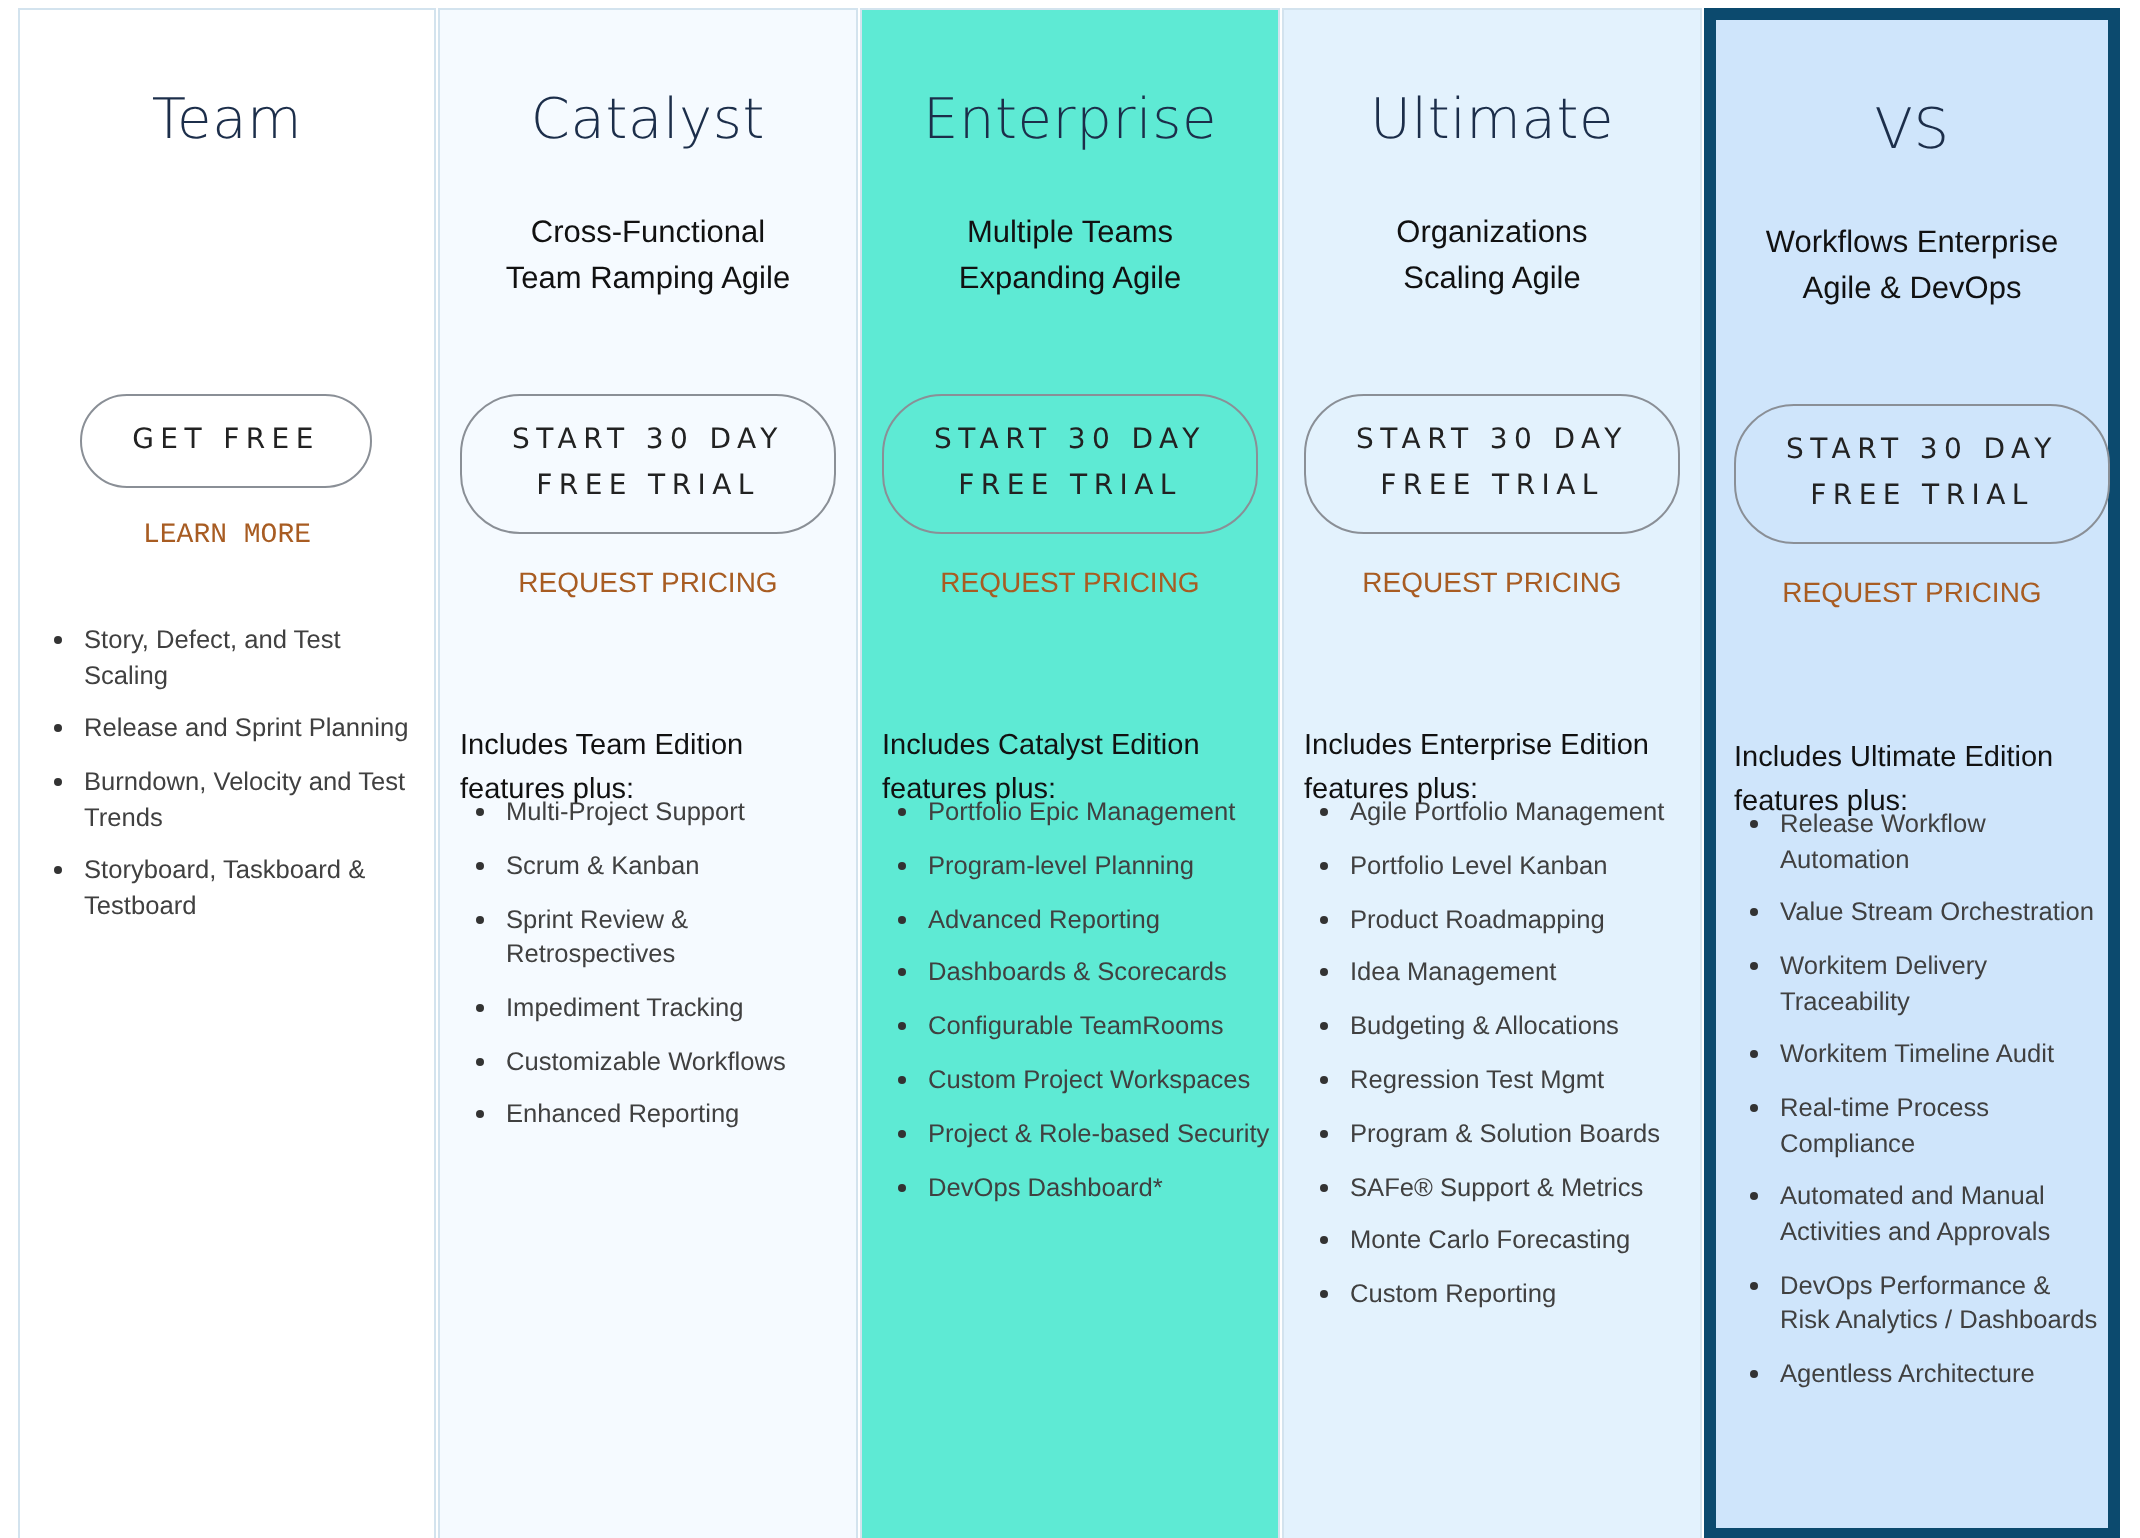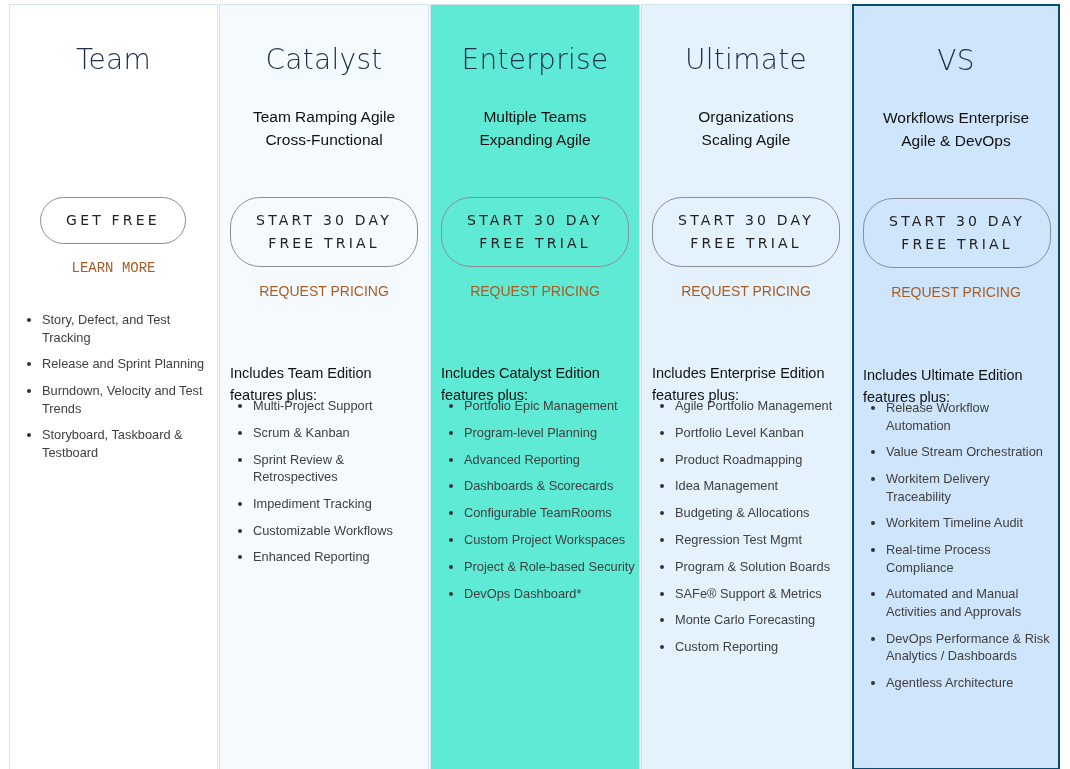--- a/index.html
+++ b/index.html
@@ -8,21 +8,21 @@
     font-family: "DejaVu Sans", "Liberation Sans", sans-serif; overflow: hidden;
   }
   .col {
     position: absolute; top: 4px; height: 766px; box-sizing: border-box;
     border: 1px solid #d3e3ee; text-align: center;
   }
   .col.team { left: 9px; width: 209px; background: #ffffff; }
   .col.catalyst { left: 219px; width: 210px; background: #f5faff; }
   .col.enterprise { left: 430px; width: 210px; background: #5eead4; }
   .col.ultimate { left: 641px; width: 210px; background: #e3f2fd; }
-  .col.vs { left: 852px; width: 208px; background: #cfe5fb; border: 2px solid #0c4a6e; }
+  .col.vs { left: 852px; width: 208px; background: #cfe5fb; border: 6px solid #0c4a6e; }
 
   .title {
     position: absolute; left: 0; right: 0; top: 38px;
     font-size: 28px; font-weight: 300; color: #1c2e4a; letter-spacing: 0.3px;
     font-family: "DejaVu Sans", sans-serif;
   }
   .vs .title { top: 38px; }
   .tagline {
     position: absolute; left: 0; right: 0; top: 100px;
     font-size: 15.5px; line-height: 23px; color: #111;
@@ -72,32 +72,32 @@
 </head>
 <body>
 
 <div class="col team">
   <div class="title">Team</div>
   <div class="btn">
     <span>GET FREE</span>
   </div>
   <div class="link">LEARN MORE</div>
   <ul class="feat">
-    <li><span class="dot"></span><span>Story, Defect, and Test Tracking</span></li>
+    <li><span class="dot"></span><span>Story, Defect, and Test Scaling</span></li>
     <li><span class="dot"></span><span>Release and Sprint Planning</span></li>
     <li><span class="dot"></span><span>Burndown, Velocity and Test Trends</span></li>
     <li><span class="dot"></span><span>Storyboard, Taskboard &amp; Testboard</span></li>
   </ul>
 </div>
 
 <div class="col catalyst trial">
   <div class="title">Catalyst</div>
   <div class="tagline">
+    <div>Cross-Functional</div>
     <div>Team Ramping Agile</div>
-    <div>Cross-Functional</div>
   </div>
   <div class="btn">
     <span>START 30 DAY</span>
     <span>FREE TRIAL</span>
   </div>
   <div class="link">REQUEST PRICING</div>
   <div class="includes">
     <div>Includes Team Edition</div>
     <div>features plus:</div>
   </div>

